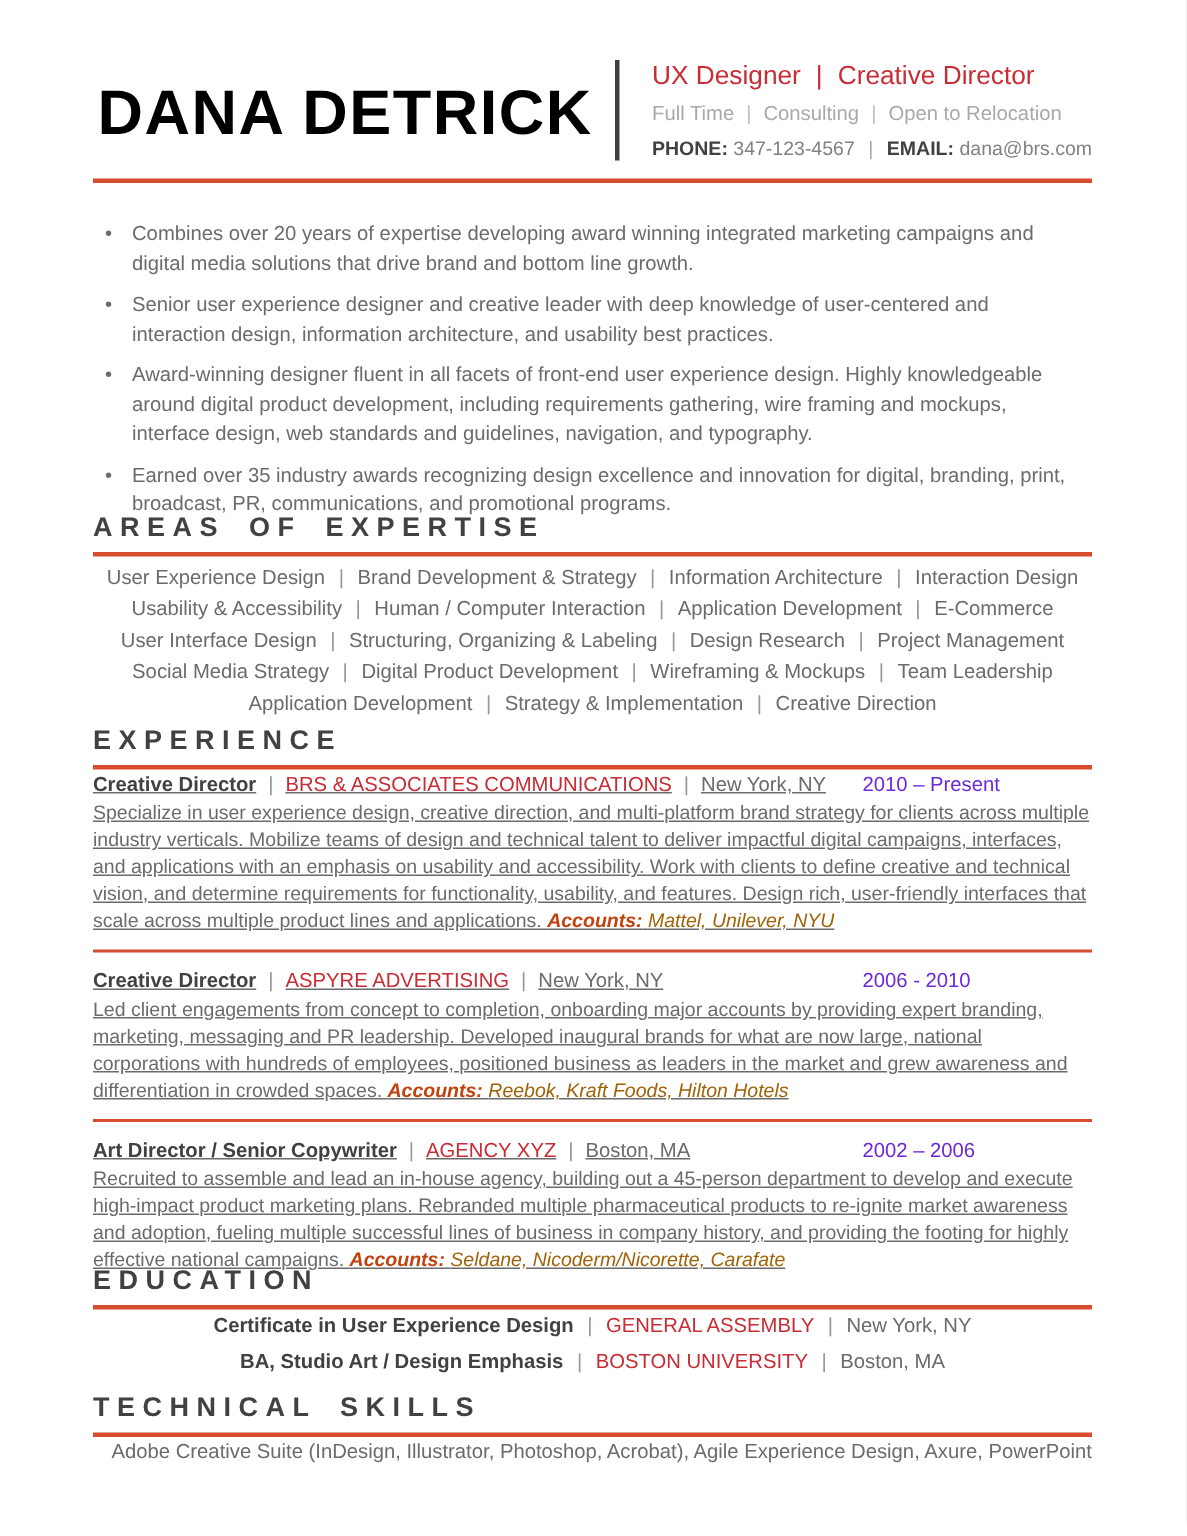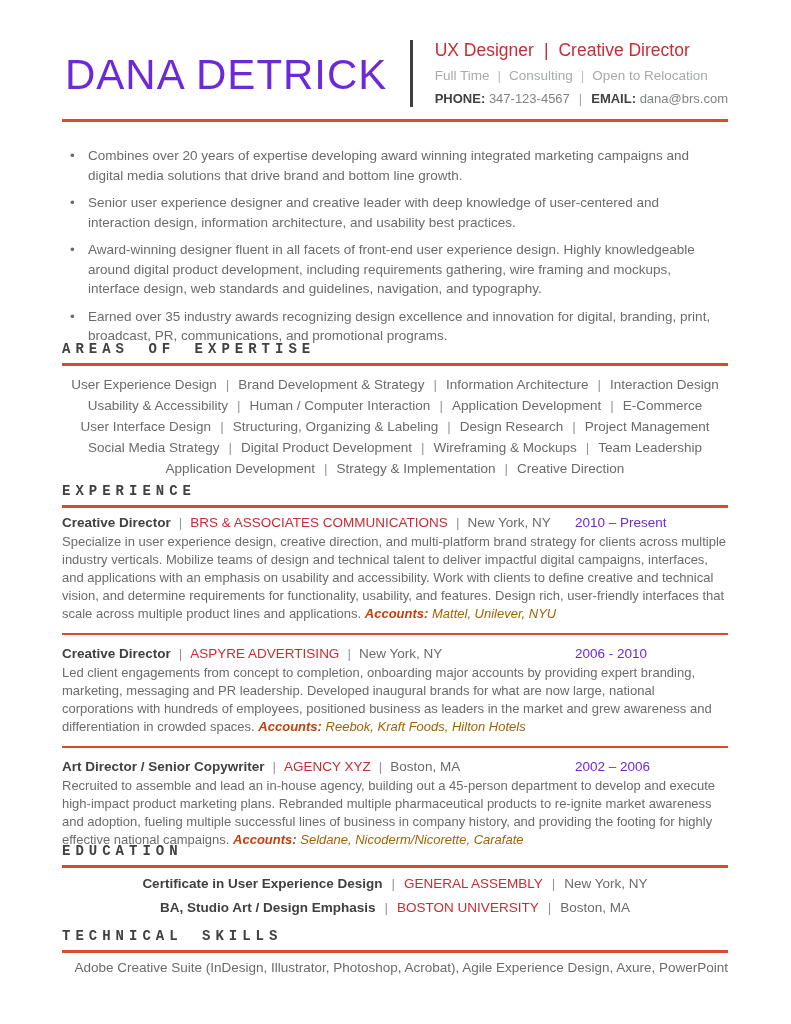--- a/index.html
+++ b/index.html
@@ -7,56 +7,56 @@
     position:relative;
     width:791px;height:1024px;
     background:#ffffff;
     font-family:"Liberation Sans", sans-serif;
     color:#6a6b6d;
     overflow:hidden;
     margin:0 auto;
   }
   
   .header-row{position:absolute;top:38px;left:65px;right:63px;display:flex;align-items:flex-start;}
-  .name{width:352px;font-size:42px;font-weight:normal;color:#6d28d9;letter-spacing:1px;line-height:1;margin-top:16px;white-space:nowrap;}
+  .name{width:352px;font-size:42px;font-weight:bold;color:#000000;letter-spacing:1px;line-height:1;margin-top:16px;white-space:nowrap;}
   .vbar{width:3px;height:67px;background:#3f3f41;margin-top:2px;flex:none;}
   .head-info{padding-left:22px;padding-top:2px;white-space:nowrap;}
   .head-titles{font-size:17.5px;color:#c82c34;margin-bottom:7px;}
   .head-titles .pipe{color:#c82c34;margin:0 10px;}
   .head-avail{font-size:13.5px;color:#a7a9ab;margin-bottom:8px;}
   .head-avail .pipe{color:#bcbec0;margin:0 8px;}
   .head-contact{font-size:13px;color:#808285;}
   .head-contact .lbl{font-weight:bold;color:#414042;}
   .head-contact .pipe{color:#a7a9ab;margin:0 9px;}
   .main-rule{position:absolute;top:119px;left:62px;right:63px;height:3px;background:#d84b2e;}
   
   .summary{position:absolute;top:146px;left:70px;right:68px;}
   .summary ul{list-style:none;margin:0;padding:0;}
   .summary li{display:flex;margin-bottom:8px;font-size:13.5px;line-height:19.5px;}
   .bullet-dot{flex:none;width:18px;color:#6a6b6d;}
   
   .abs{position:absolute;left:62px;right:63px;}
-  .sec-title{font-size:14px;font-weight:bold;color:#414042;letter-spacing:5px;word-spacing:6px;font-family:Liberation Mono, monospace;}
+  .sec-title{font-size:18px;font-weight:bold;color:#414042;letter-spacing:5px;word-spacing:6px;}
   .sec-rule{height:3px;background:#d84b2e;margin-top:6px;}
   
   .exp-list{position:absolute;top:374px;left:62px;right:63px;text-align:center;}
   .exp-line{font-size:13.5px;line-height:21px;color:#6a6b6d;}
   .exp-line .pipe{color:#939598;margin:0 9px;}
   
   .jobs{position:absolute;top:515px;left:62px;right:63px;}
   .job-head{position:relative;font-size:13.5px;color:#6a6b6d;margin-bottom:3px;}
   .job-role{font-weight:bold;color:#414042;}
   .job-head .pipe{color:#939598;margin:0 8px;}
   .job-company{color:#c82c34;}
   .job-location{color:#6a6b6d;}
   .job-dates{position:absolute;left:513px;top:0;color:#6d28d9;}
   .job-desc{font-size:13px;line-height:18px;color:#6a6b6d;}
   .accounts-label{font-weight:bold;font-style:italic;color:#c2410c;}
   .accounts{font-style:italic;color:#a16207;}
-  .job{margin-bottom:10px;}
+  .job{margin-bottom:10px;text-decoration:underline;}
   .job-divider{height:2px;background:#d84b2e;margin:2px 0 11px 0;}
   
   .edu-list{position:absolute;top:876px;left:62px;right:63px;text-align:center;}
   .edu-line{font-size:13.5px;margin-bottom:9px;color:#6a6b6d;}
   .edu-degree{font-weight:bold;color:#414042;}
   .edu-line .pipe{color:#939598;margin:0 9px;}
   .edu-school{color:#c82c34;}
   
   .skills-line{position:absolute;top:960px;left:62px;right:63px;text-align:right;font-size:13.5px;color:#6a6b6d;}
 </style>

